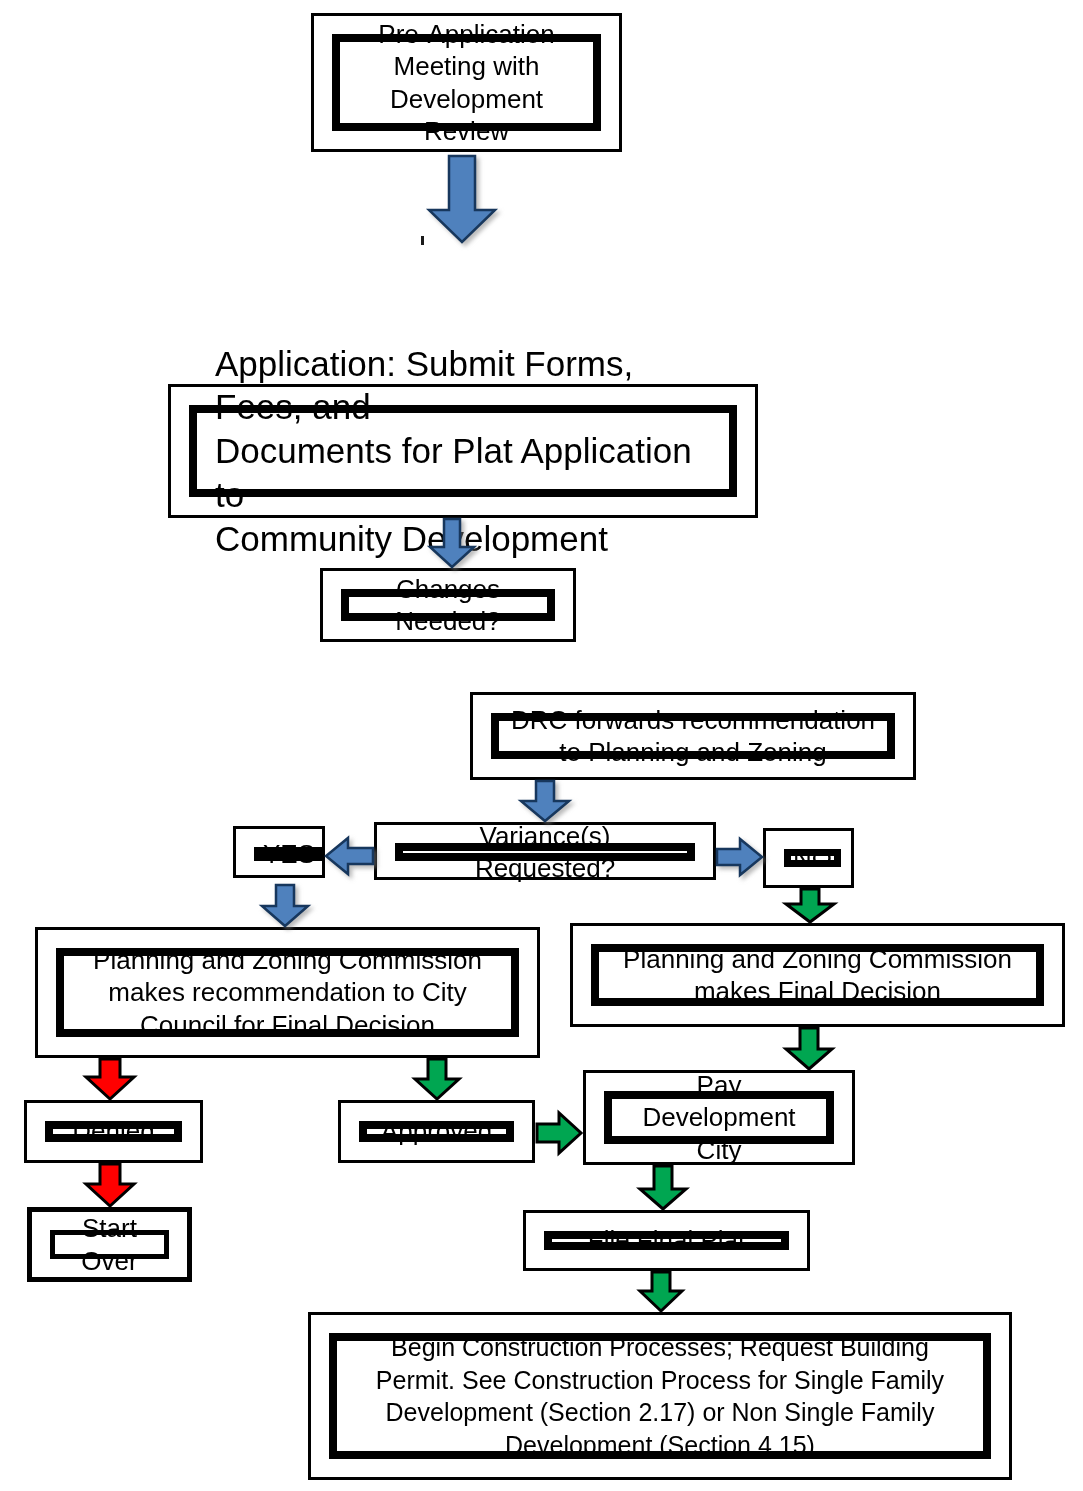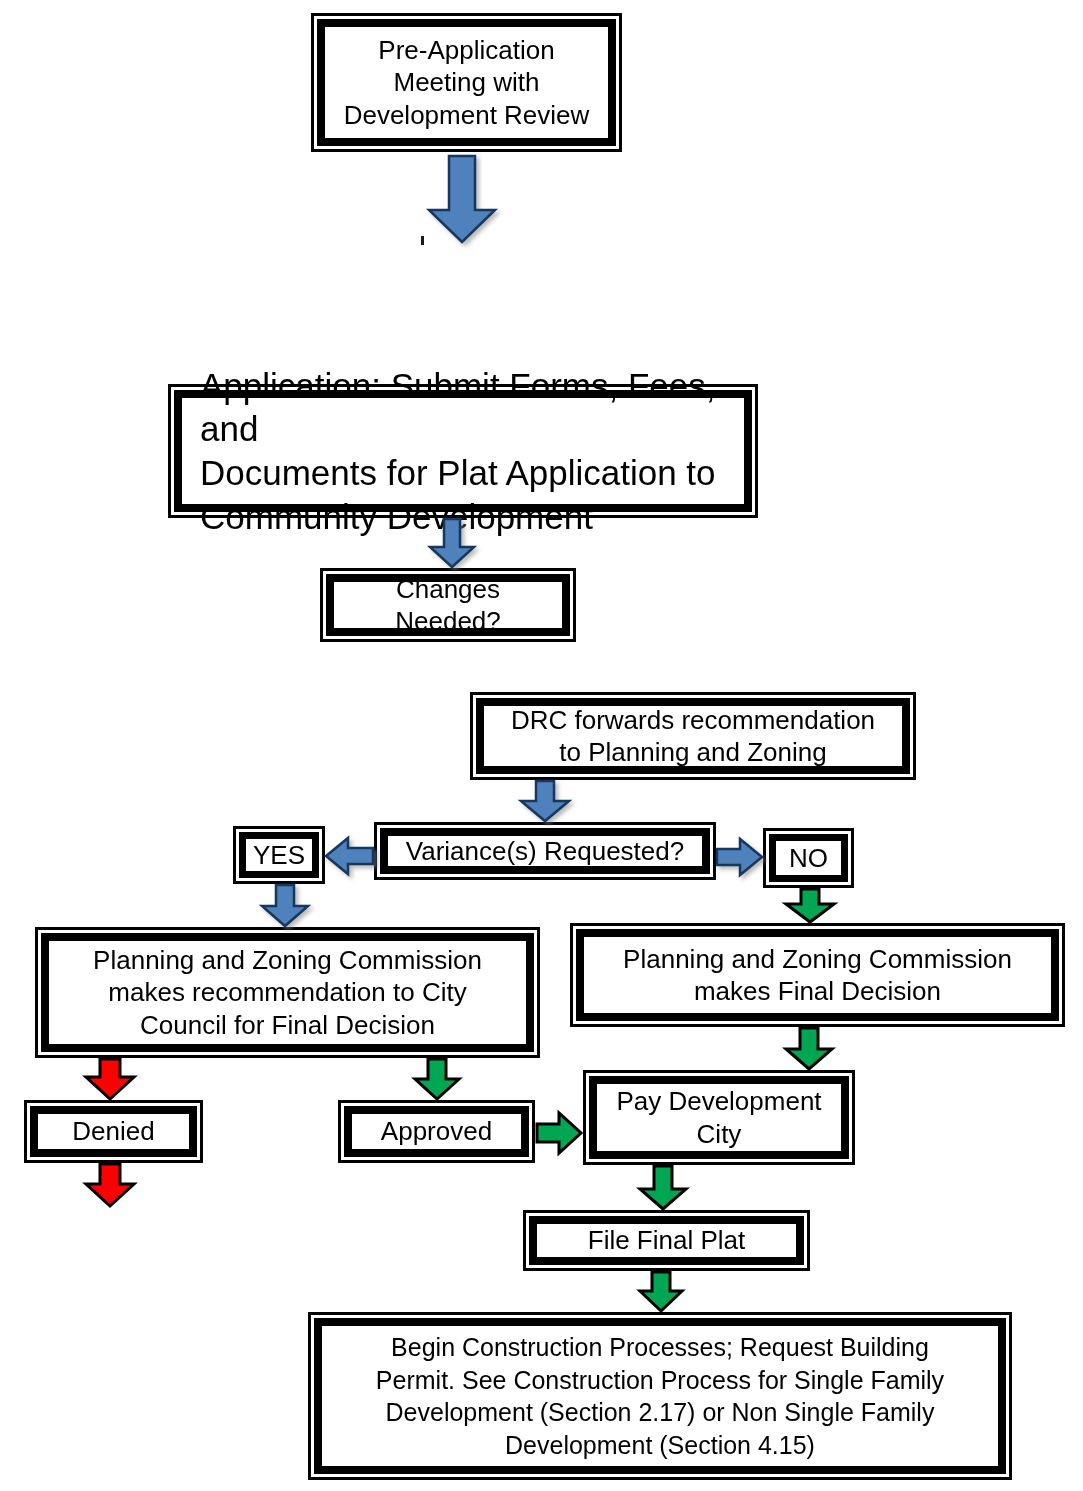--- a/index.html
+++ b/index.html
@@ -3,21 +3,21 @@
 <meta charset="utf-8">
 <style>
   html,body{margin:0;padding:0;background:#ffffff;}
   .page{
     position:relative;width:1083px;height:1491px;background:#ffffff;
     font-family:"Liberation Sans", sans-serif;color:#000;overflow:hidden;
   }
   
   .node{
     position:absolute;box-sizing:border-box;background:#ffffff;
-    border:3px solid #000;padding:3px;display:flex;
+    border:3px solid #000;padding:18px;display:flex;
   }
   .node .inner{
     flex:1;box-sizing:border-box;border:8px solid #000;background:#ffffff;
     display:flex;align-items:center;justify-content:center;padding:1px 6px;
   }
   .lbl{
     white-space:pre-line;text-align:center;font-size:26px;line-height:1.25;color:#000;
   }
   
   .node.app .inner{justify-content:flex-start;}
@@ -57,21 +57,21 @@
     </div>
   </div>
 
   <div class="node" style="left:470px;top:692px;width:446px;height:88px;">
     <div class="inner">
       <span class="lbl">DRC forwards recommendation
 to Planning and Zoning</span>
     </div>
   </div>
 
-  <div class="node small" style="left:233px;top:826px;width:92px;height:58px;">
+  <div class="node small" style="left:233px;top:826px;width:92px;height:52px;">
     <div class="inner">
       <span class="lbl">YES</span>
     </div>
   </div>
 
   <div class="node" style="left:374px;top:822px;width:342px;height:58px;">
     <div class="inner">
       <span class="lbl">Variance(s) Requested?</span>
     </div>
   </div>
@@ -96,20 +96,25 @@
 makes Final Decision</span>
     </div>
   </div>
 
   <div class="node" style="left:24px;top:1100px;width:179px;height:63px;">
     <div class="inner">
       <span class="lbl">Denied</span>
     </div>
   </div>
 
+  <div class="node b2" style="left:27px;top:1207px;width:165px;height:75px;">
+    <div class="inner">
+      <span class="lbl">Start Over</span>
+    </div>
+  </div>
 
   <div class="node" style="left:338px;top:1100px;width:197px;height:63px;">
     <div class="inner">
       <span class="lbl">Approved</span>
     </div>
   </div>
 
   <div class="node" style="left:583px;top:1070px;width:272px;height:95px;">
     <div class="inner">
       <span class="lbl">Pay Development

